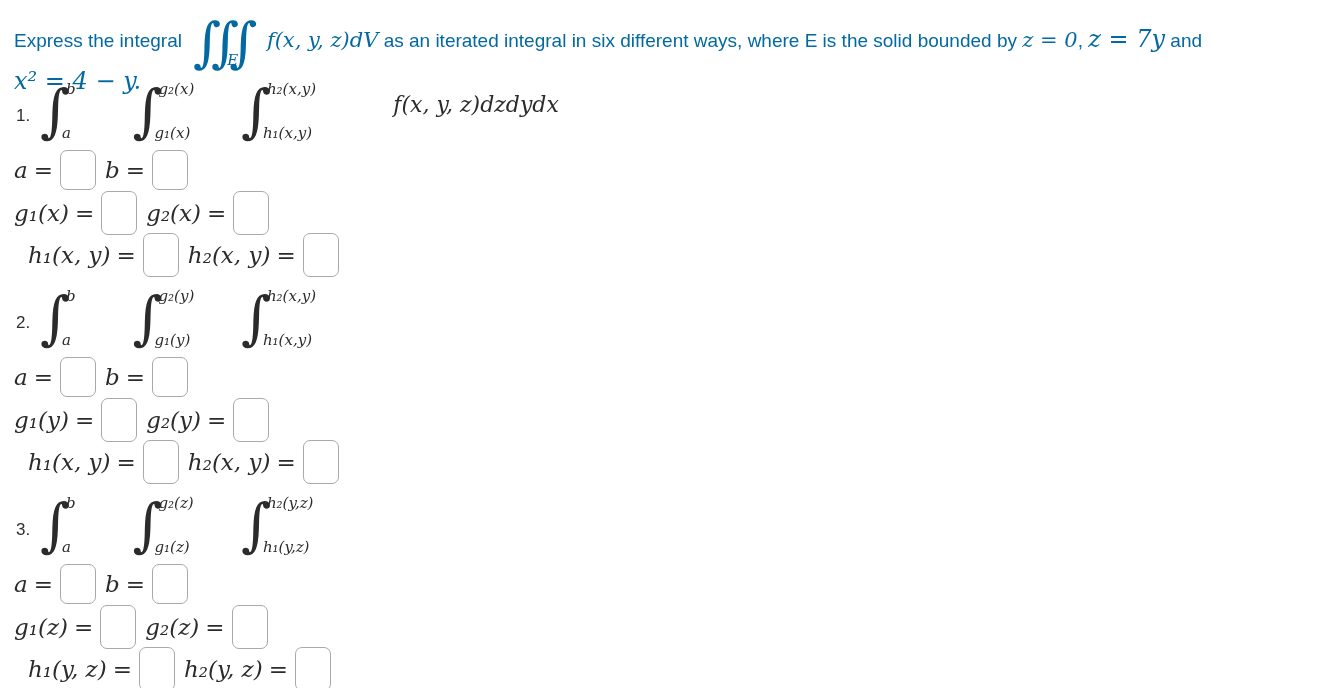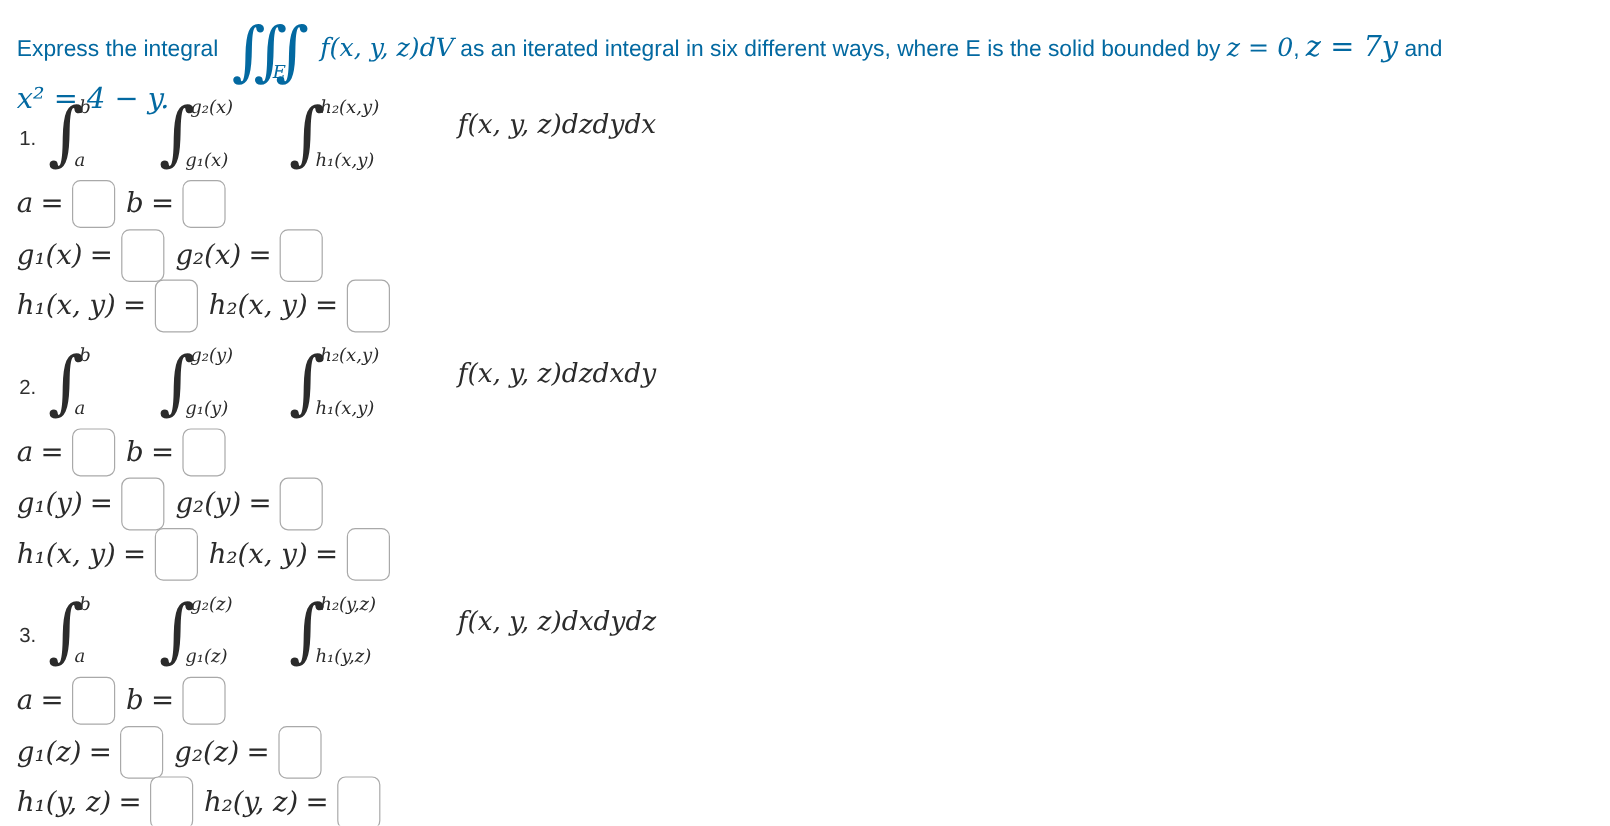--- a/index.html
+++ b/index.html
@@ -118,21 +118,21 @@
     top: 46px;
     font-size: 15px;
     white-space: nowrap;
     font-family: "DejaVu Serif", serif;
     font-style: italic;
   }
   .integrand {
     display: inline-block;
     position: relative;
     top: 14px;
-    margin-left: 32px;
+    margin-left: 44px;
     font-size: 22px;
     white-space: nowrap;
     font-family: "DejaVu Serif", serif;
     font-style: italic;
   }
 
   
   .ansrow {
     position: absolute;
     display: flex;
@@ -160,21 +160,21 @@
     border: 1px solid #a9a9a9;
     border-radius: 7px;
     background: #ffffff;
     box-sizing: border-box;
     vertical-align: middle;
   }
   .inputbox.tall { height: 44px; }
 
   .row-ab  { left: 14px; }
   .row-g   { left: 14px; }
-  .row-h   { left: 14px; }
+  .row-h   { left: 28px; }
   .p1 .row-ab { top: 72px; }
   .p1 .row-g  { top: 113px; }
   .p1 .row-h  { top: 155px; }
   .p2 .row-ab { top: 72px; }
   .p2 .row-g  { top: 113px; }
   .p2 .row-h  { top: 155px; }
   .p3 .row-ab { top: 72px; }
   .p3 .row-g  { top: 113px; }
   .p3 .row-h  { top: 155px; }
 
@@ -258,21 +258,20 @@
     <span class="intgroup wide">
       <span class="intsign">∫</span>
       <span class="uplim">g₂(y)</span>
       <span class="lowlim">g₁(y)</span>
     </span>
     <span class="intgroup wide">
       <span class="intsign">∫</span>
       <span class="uplim">h₂(x,y)</span>
       <span class="lowlim">h₁(x,y)</span>
     </span>
-    <span class="integrand">f(x, y, z)dzdxdy</span>
   </div>
 
   <div class="ansrow row-ab">
     <span class="lbl">a</span>
     <span class="eq">=</span>
     <span class="inputbox"></span>
     <span class="gap"></span>
     <span class="lbl">b</span>
     <span class="eq">=</span>
     <span class="inputbox"></span>
@@ -311,21 +310,20 @@
     <span class="intgroup wide">
       <span class="intsign">∫</span>
       <span class="uplim">g₂(z)</span>
       <span class="lowlim">g₁(z)</span>
     </span>
     <span class="intgroup wide">
       <span class="intsign">∫</span>
       <span class="uplim">h₂(y,z)</span>
       <span class="lowlim">h₁(y,z)</span>
     </span>
-    <span class="integrand">f(x, y, z)dxdydz</span>
   </div>
 
   <div class="ansrow row-ab">
     <span class="lbl">a</span>
     <span class="eq">=</span>
     <span class="inputbox"></span>
     <span class="gap"></span>
     <span class="lbl">b</span>
     <span class="eq">=</span>
     <span class="inputbox"></span>

